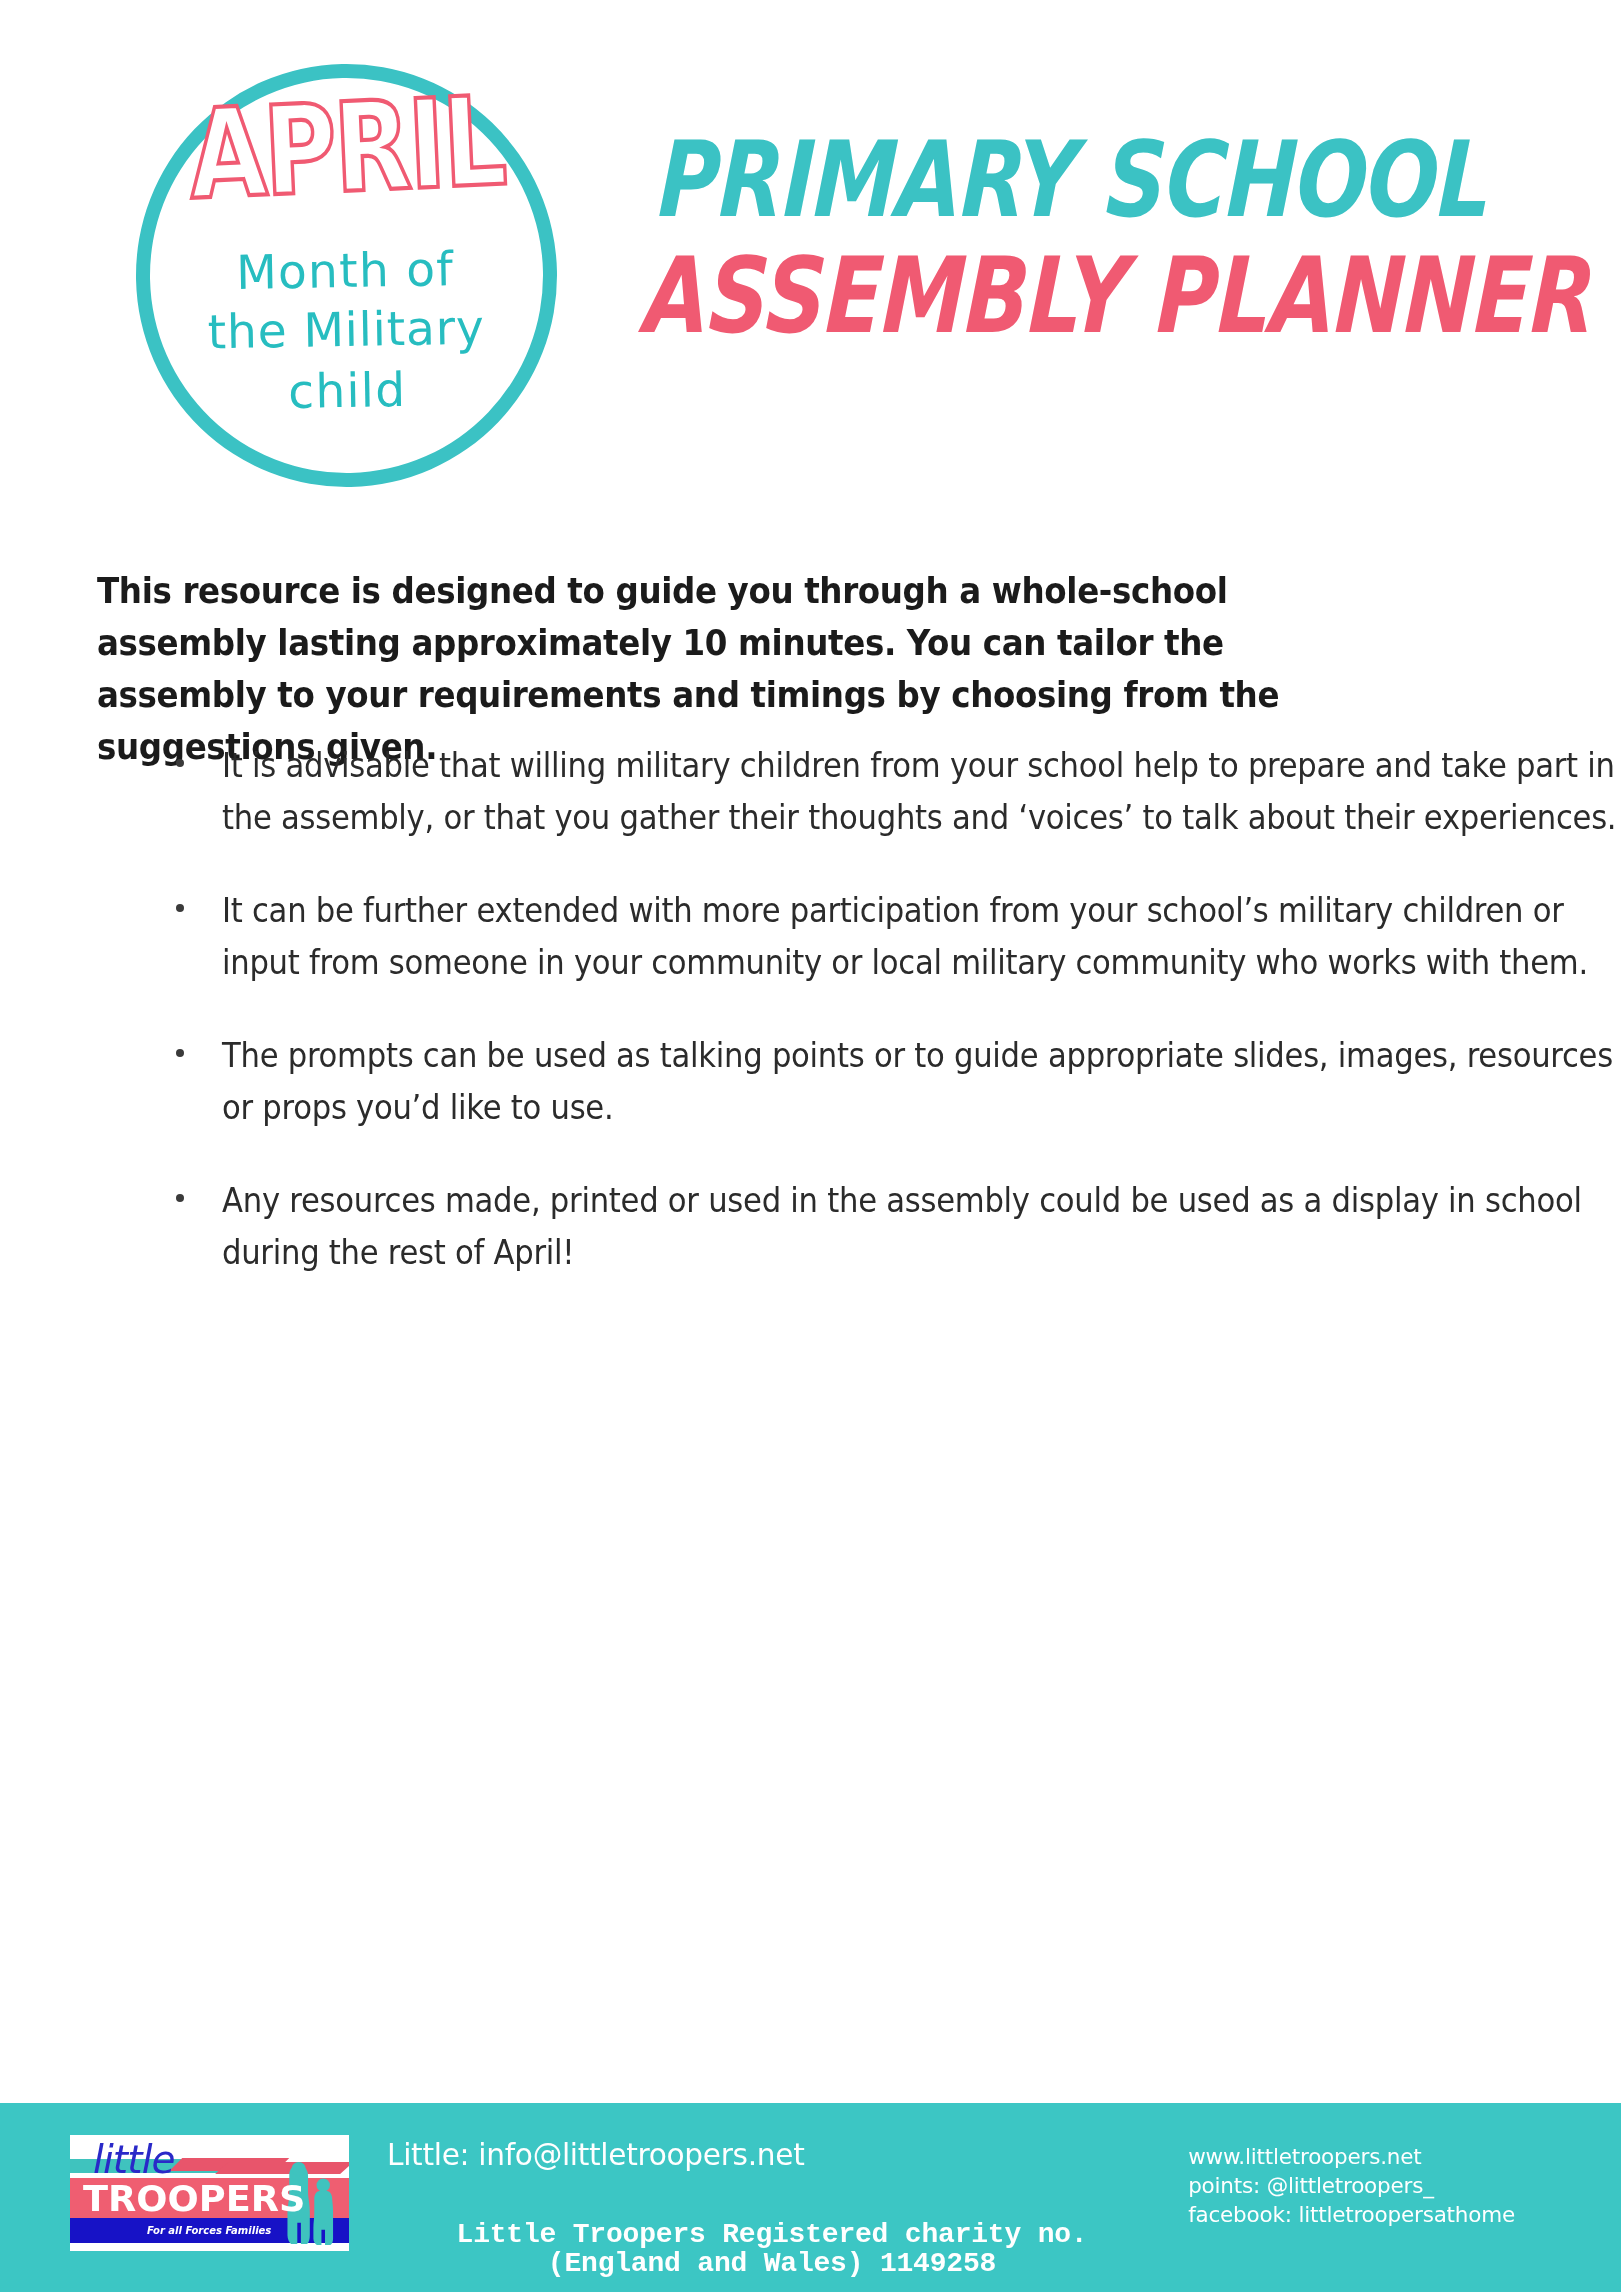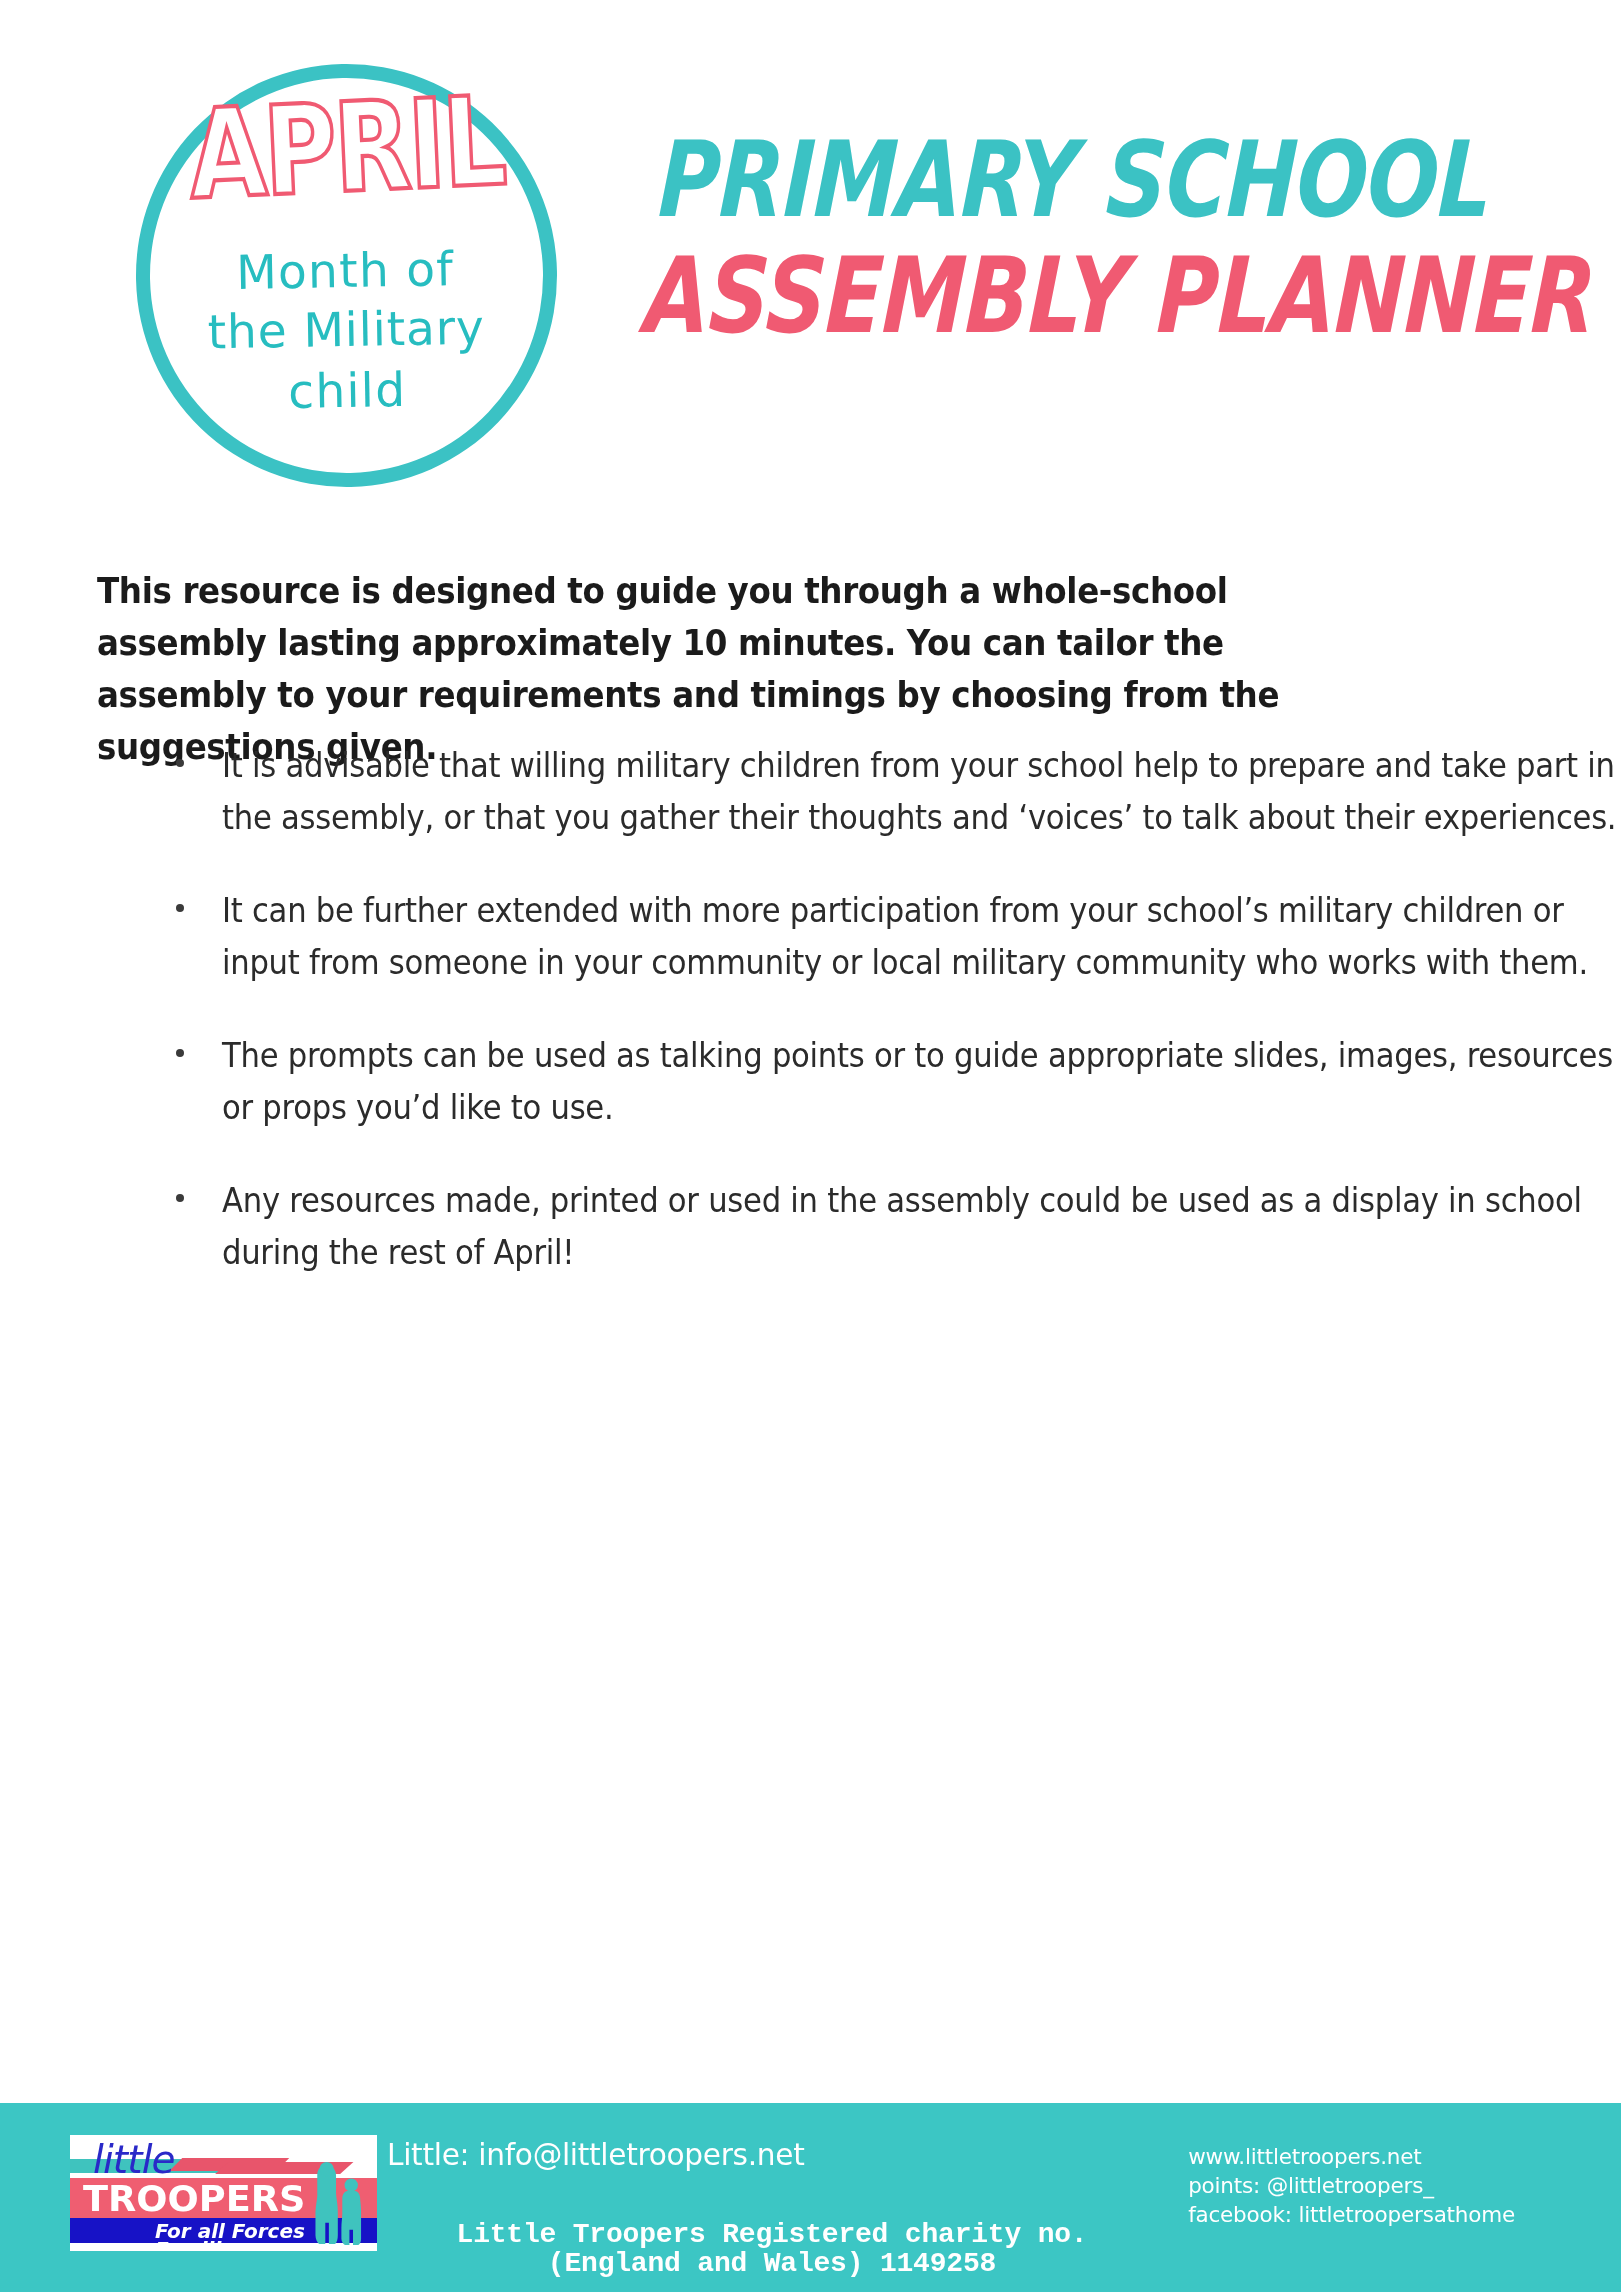--- a/index.html
+++ b/index.html
@@ -179,21 +179,20 @@
   }
 
   .logo {
     position: absolute;
     left: 70px;
     top: 32px;
     width: 279px;
     height: 116px;
     background: #ffffff;
     overflow: hidden;
-    padding-left: 28px;
   }
   .logo-flag {
     position: absolute;
     left: 0;
     top: 0;
     width: 100%;
     height: 100%;
     overflow: hidden;
   }
   .logo-band-top {
@@ -275,24 +274,23 @@
     transform-origin: left top;
   }
   .logo-tag {
     position: absolute;
     left: 77px;
     top: 87px;
     color: #ffffff;
     font-family: "DejaVu Sans", sans-serif;
     font-weight: bold;
     font-style: italic;
-    font-size: 20px;
+    font-size: 10px;
     line-height: 18px;
     z-index: 4;
-    margin-left: 8px;
   }
   .logo-figs {
     position: absolute;
     right: 7.2px;
     top: 25px;
     width: 59px;
     height: 86px;
     z-index: 3;
   }
 

